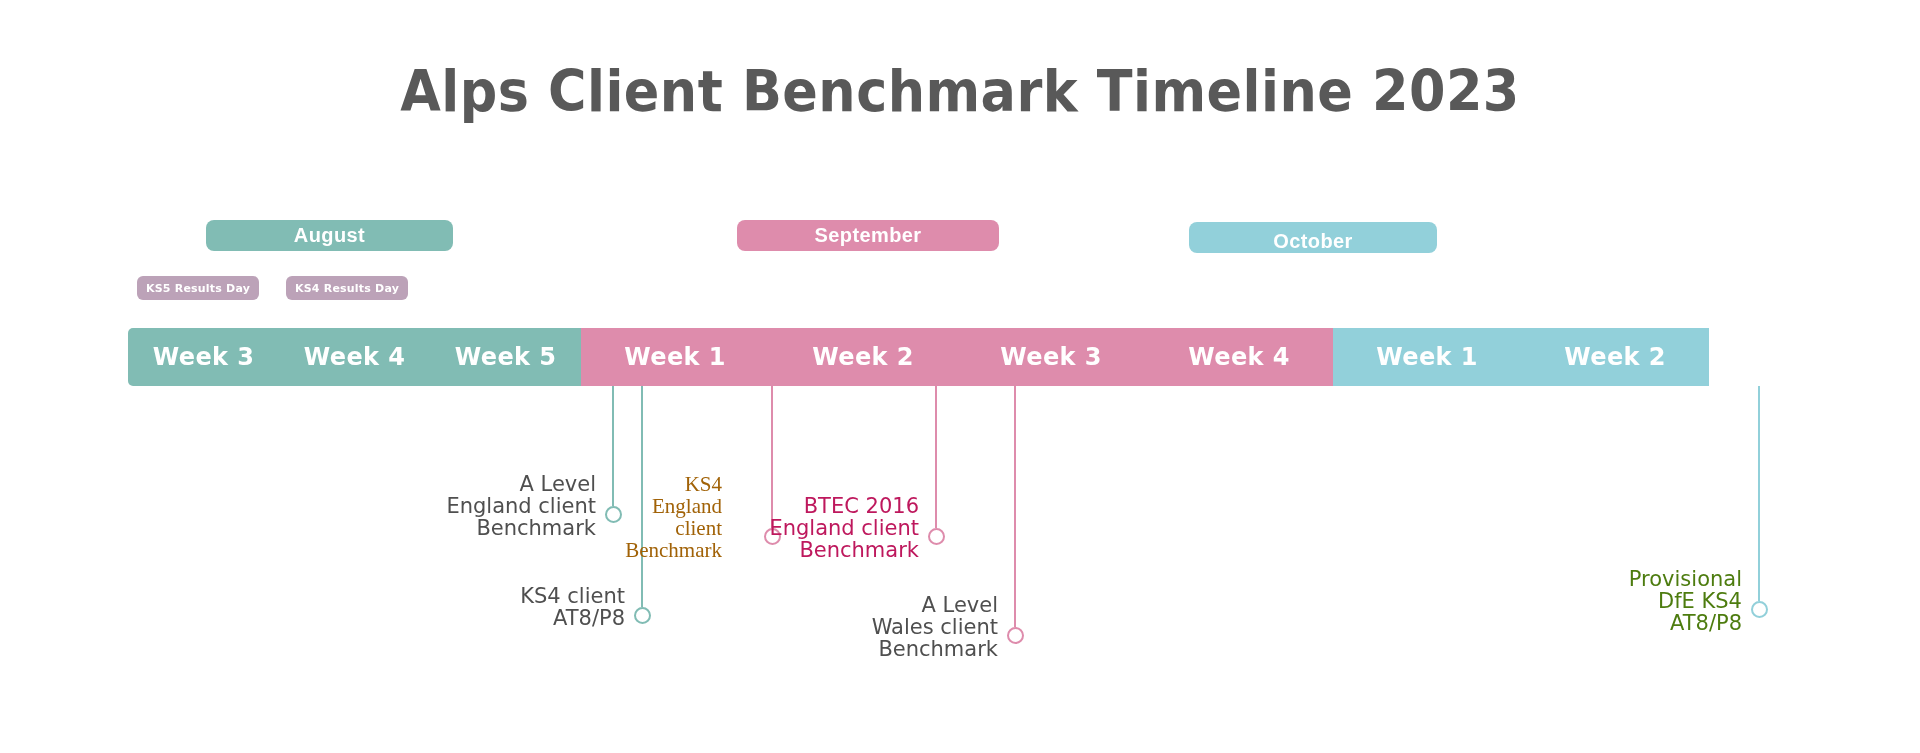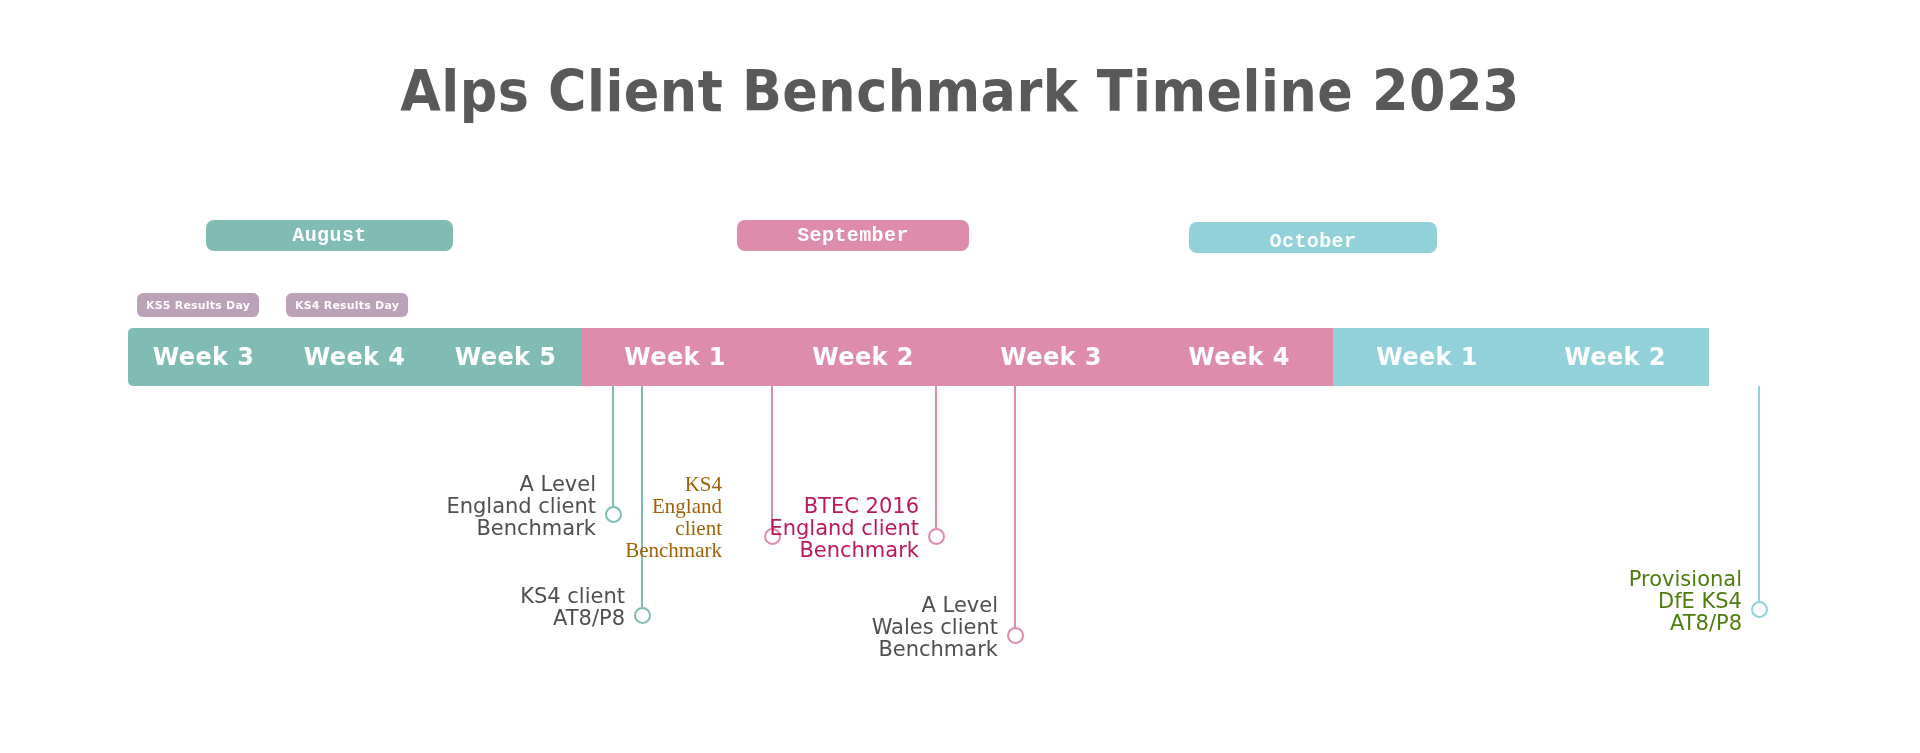--- a/index.html
+++ b/index.html
@@ -35,21 +35,21 @@
 
   
   .month-pill {
     position: absolute;
     height: 31px;
     border-radius: 8px;
     display: flex;
     align-items: center;
     justify-content: center;
     color: #ffffff;
-    font-family: Liberation Mono, monospace;
+    font-family: Liberation Sans, sans-serif;
     font-weight: bold;
     font-size: 20px;
     letter-spacing: 0.4px;
     white-space: nowrap;
   }
 
   
   .badge {
     position: absolute;
     height: 24px;
@@ -58,21 +58,20 @@
     display: flex;
     align-items: center;
     justify-content: center;
     padding: 0 9px;
     color: #ffffff;
     font-family: "DejaVu Sans", sans-serif;
     font-weight: bold;
     font-size: 11px;
     letter-spacing: 0.2px;
     white-space: nowrap;
-    margin-top: 17px;
   }
 
   
   #week-bar {
     position: absolute;
     left: 128px;
     top: 328px;
     width: 1664px;
     height: 58px;
     display: flex;
@@ -118,21 +117,21 @@
 <body>
 
 <div id="stage">
 
   <div id="title">Alps Client Benchmark Timeline 2023</div>
 
   <div id="months-layer">
       <div class="month-pill" style="left: 206px; top: 220px; width: 247px; background: rgb(129, 188, 180);">
         <span>August</span>
       </div>
-      <div class="month-pill" style="left: 737px; top: 220px; width: 232px; background: rgb(222, 140, 172);">
+      <div class="month-pill" style="left: 737px; top: 220px; width: 262px; background: rgb(222, 140, 172);">
         <span>September</span>
       </div>
       <div class="month-pill" style="left: 1189px; top: 222px; width: 248px; background: rgb(146, 208, 218); align-items: flex-end;">
         <span>October</span>
       </div>
     </div>
 
   <div id="badges-layer">
       <div class="badge" style="left: 137px; top: 276px; background: rgb(188, 162, 184);">
         <span>KS5 Results Day</span>

